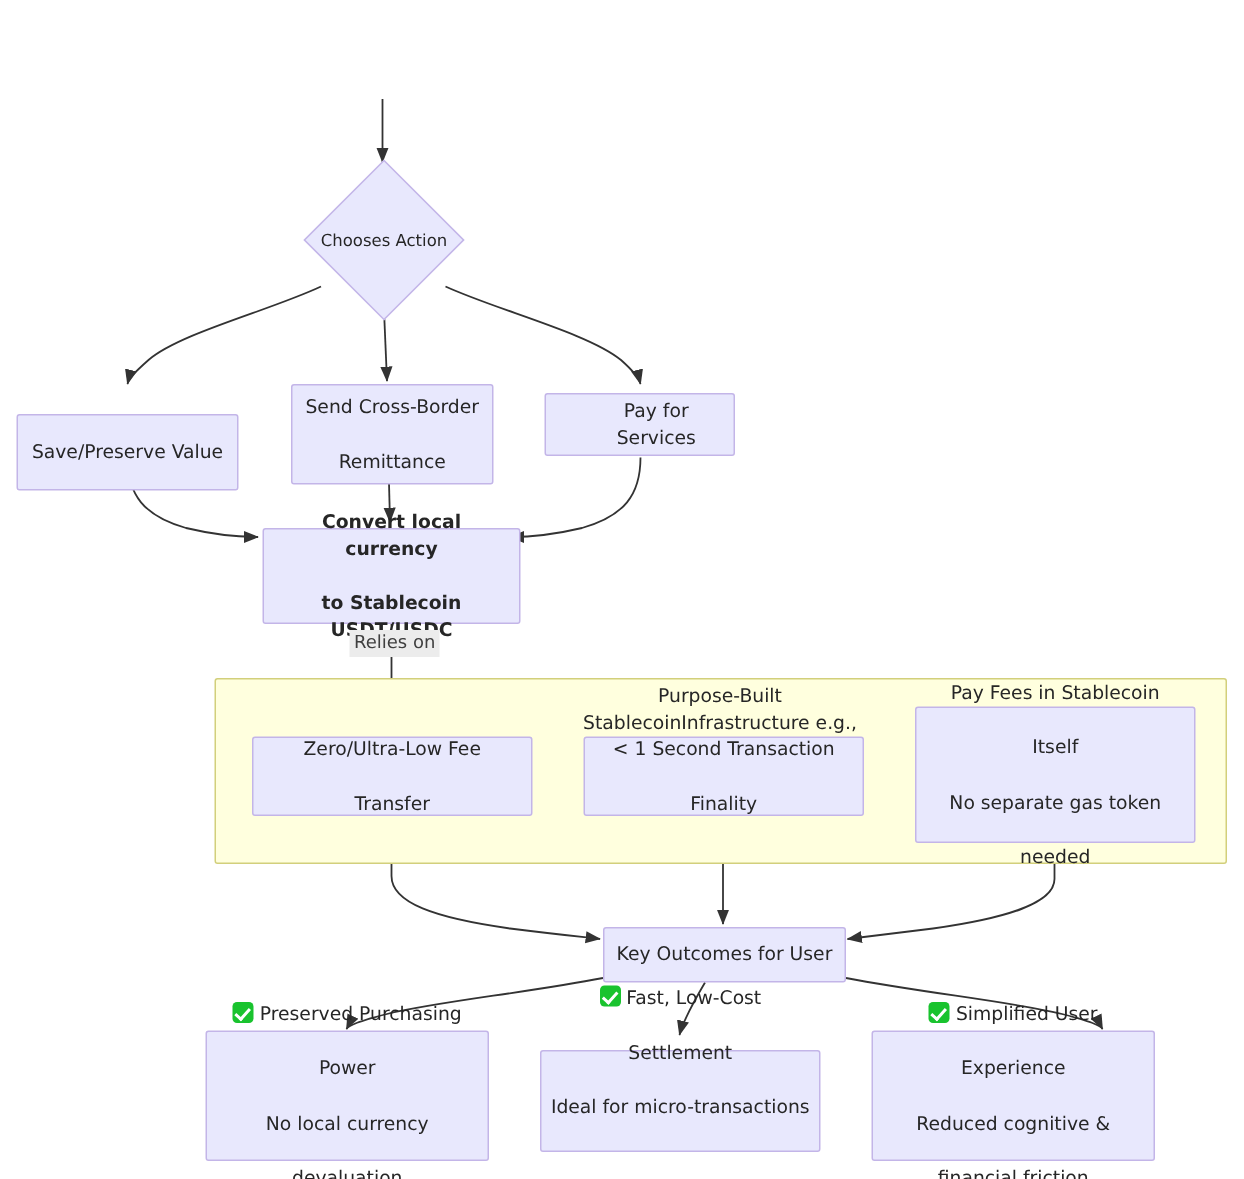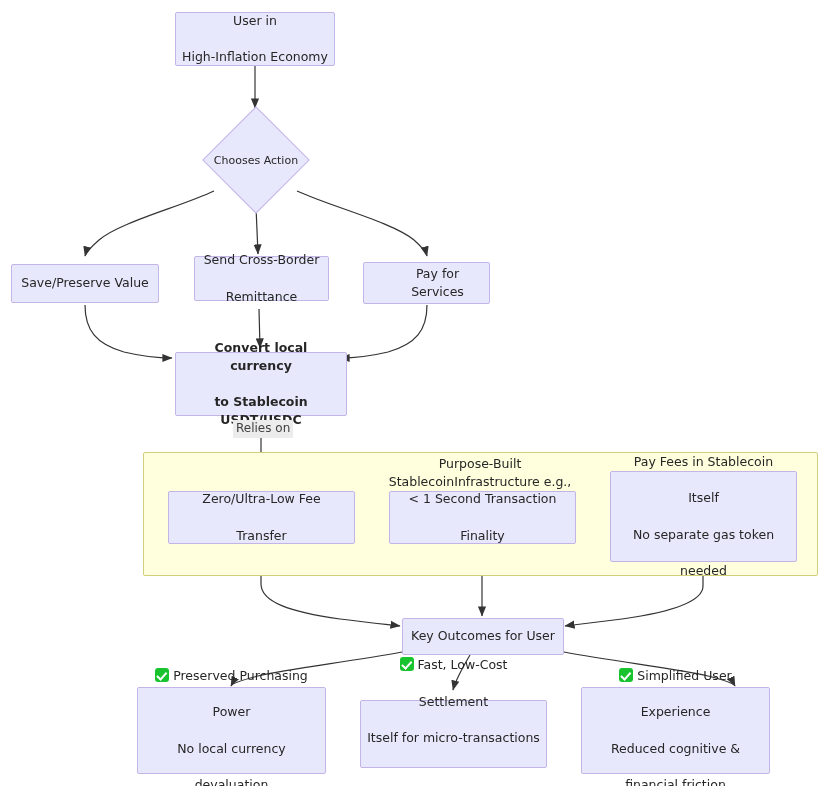--- a/index.html
+++ b/index.html
@@ -156,39 +156,33 @@
 
       <path d="M470,655 C460,672 455,682 453,690"></path>
 
       <path d="M564,652 C616,662 676,668 708,676 C728,681 734,684 735,686"></path>
     </g>
   </svg>
 
   <div class="subgraph" style="left:143px; top:452px; width:675px; height:124px;"></div>
   <div class="subgraph-title" style="left:380px; top:455px; width:200px;"><span class="ln">Purpose-Built Stablecoin</span><span class="ln">Infrastructure e.g., Plasma</span></div>
 
-  <div class="node" style="left:175px; top:12px; width:160px; height:54px;">
-    <span class="node-lines">
-      <span class="ln">User in</span>
-      <span class="ln">High-Inflation Economy</span>
-    </span>
-  </div>
 
   <div class="node diamond-box" style="left:198px; top:108px; width:116px; height:104px;">
     <div class="diamond-shape" style="left:20px; top:14px; width:76px; height:76px;"></div>
     <div class="diamond-label" style="left:-12px; top:45px; width:140px;">Chooses Action</div>
   </div>
 
-  <div class="node" style="left:11px; top:264px; width:148px; height:39px;">
+  <div class="node" style="left:11px; top:276px; width:148px; height:51px;">
     <span class="node-lines">
       <span class="ln">Save/Preserve Value</span>
     </span>
   </div>
 
-  <div class="node" style="left:194px; top:256px; width:135px; height:45px;">
+  <div class="node" style="left:194px; top:256px; width:135px; height:67px;">
     <span class="node-lines">
       <span class="ln">Send Cross-Border</span>
       <span class="ln">Remittance</span>
     </span>
   </div>
 
   <div class="node" style="left:363px; top:262px; width:127px; height:42px;padding-left:28px;">
     <span class="node-lines">
       <span class="ln">Pay for Services</span>
     </span>
@@ -238,21 +232,21 @@
       <span class="ln">Power</span>
       <span class="ln">No local currency</span>
       <span class="ln">devaluation</span>
     </span>
   </div>
 
   <div class="node" style="left:360px; top:700px; width:187px; height:68px;align-items:flex-end;">
     <span class="node-lines">
       <span class="ln"><span class="check"></span><span>Fast, Low-Cost</span></span>
       <span class="ln">Settlement</span>
-      <span class="ln">Itself for micro-transactions</span>
+      <span class="ln">Ideal for micro-transactions</span>
     </span>
   </div>
 
   <div class="node" style="left:581px; top:687px; width:189px; height:87px;">
     <span class="node-lines">
       <span class="ln"><span class="check"></span><span>Simplified User</span></span>
       <span class="ln">Experience</span>
       <span class="ln">Reduced cognitive &amp;</span>
       <span class="ln">financial friction</span>
     </span>

